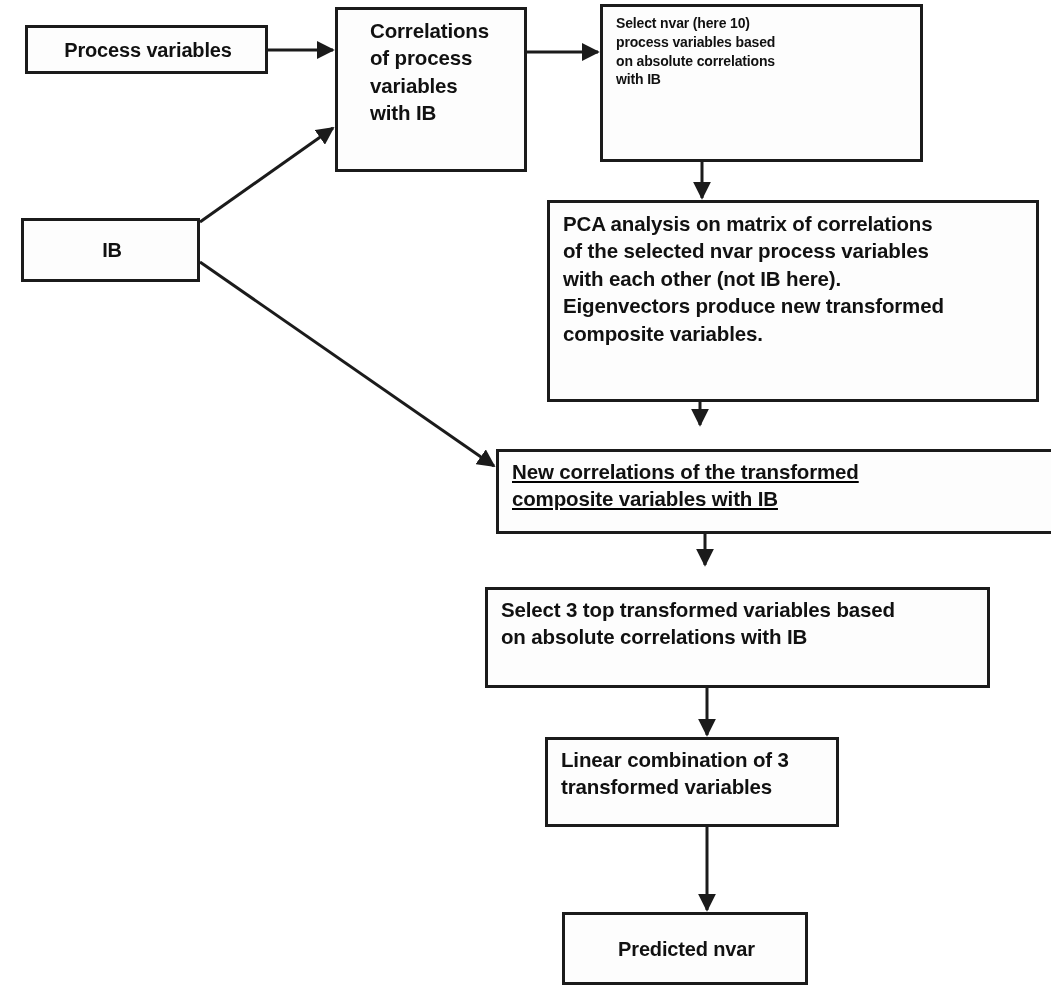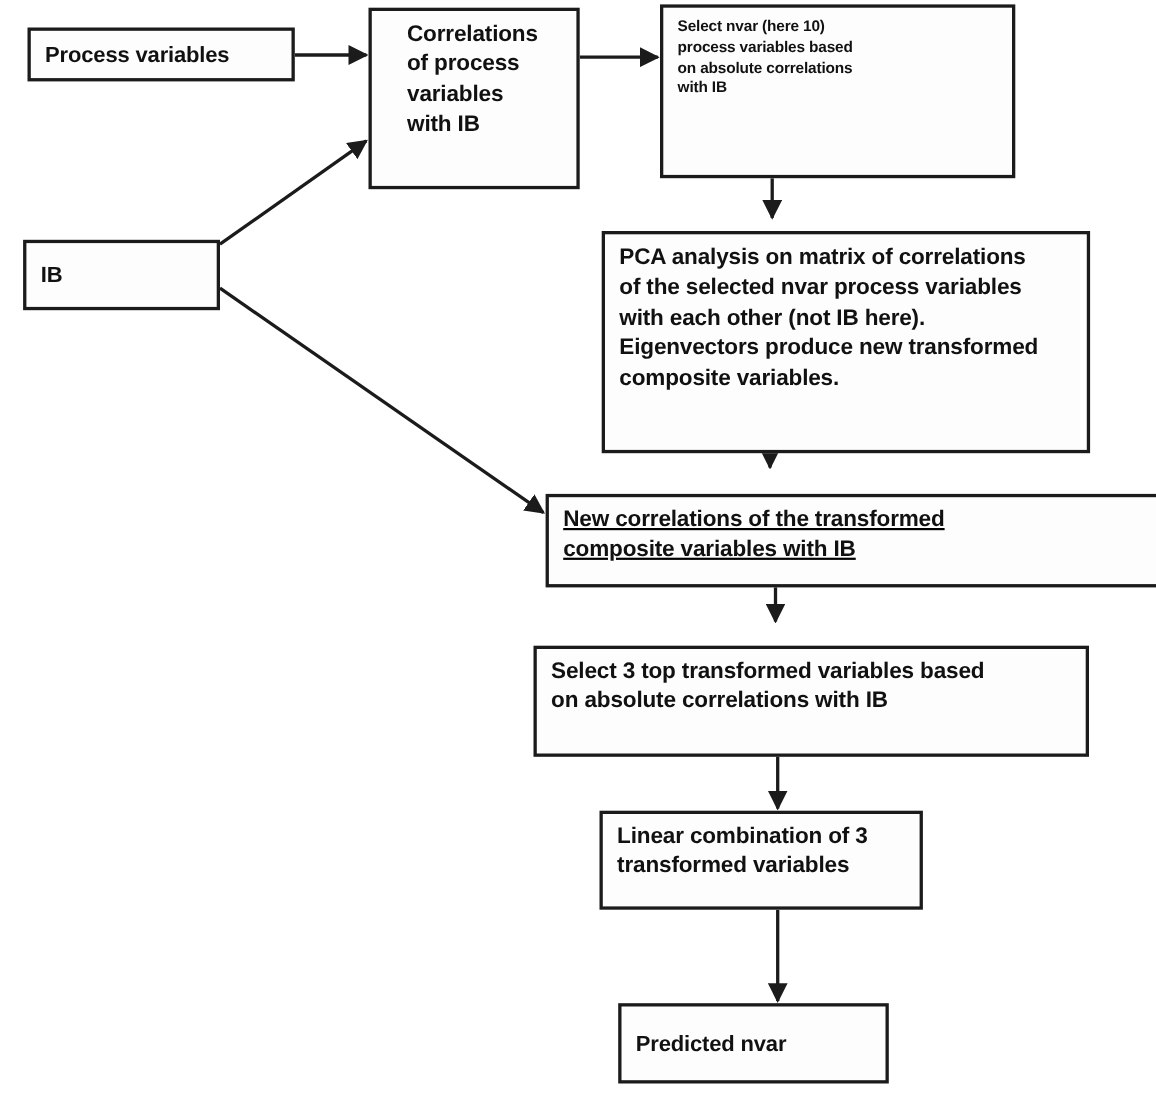--- a/index.html
+++ b/index.html
@@ -41,27 +41,28 @@
     line-height: 1.30;
     letter-spacing: -0.15px;
     white-space: pre-line;
     text-align: left;
   }
   .node.v-center {
     align-items: center;
   }
   .node.v-center .label {
     width: 100%;
+    text-align: center;
   }
   
   #node-process-variables { left: 25px;  top: 25px;  width: 243px; height: 49px; }
   #node-correlations      { left: 335px; top: 7px;   width: 192px; height: 165px; padding-left: 32px; }
   #node-select-nvar       { left: 600px; top: 4px;   width: 323px; height: 158px; }
   #node-ib                { left: 21px;  top: 218px; width: 179px; height: 64px; }
-  #node-pca               { left: 547px; top: 200px; width: 444px; height: 202px; margin-top: 10px; }
+  #node-pca               { left: 547px; top: 200px; width: 492px; height: 202px; }
   #node-new-correlations  { left: 496px; top: 449px; width: 592px; height: 85px; text-decoration: underline; }
   #node-select-three      { left: 485px; top: 567px; width: 505px; height: 101px; margin-top: 20px; }
   #node-linear-combo      { left: 545px; top: 737px; width: 294px; height: 90px; }
   #node-predicted-model   { left: 562px; top: 912px; width: 246px; height: 73px; }
 
   #node-process-variables .label { font-size: 20px; }
   #node-ib .label { font-size: 20px; }
   #node-predicted-model .label { font-size: 20px; }
   #node-correlations .label { font-size: 20.5px; line-height: 1.34; }
   #node-select-nvar .label { font-size: 14px; line-height: 1.34; }

